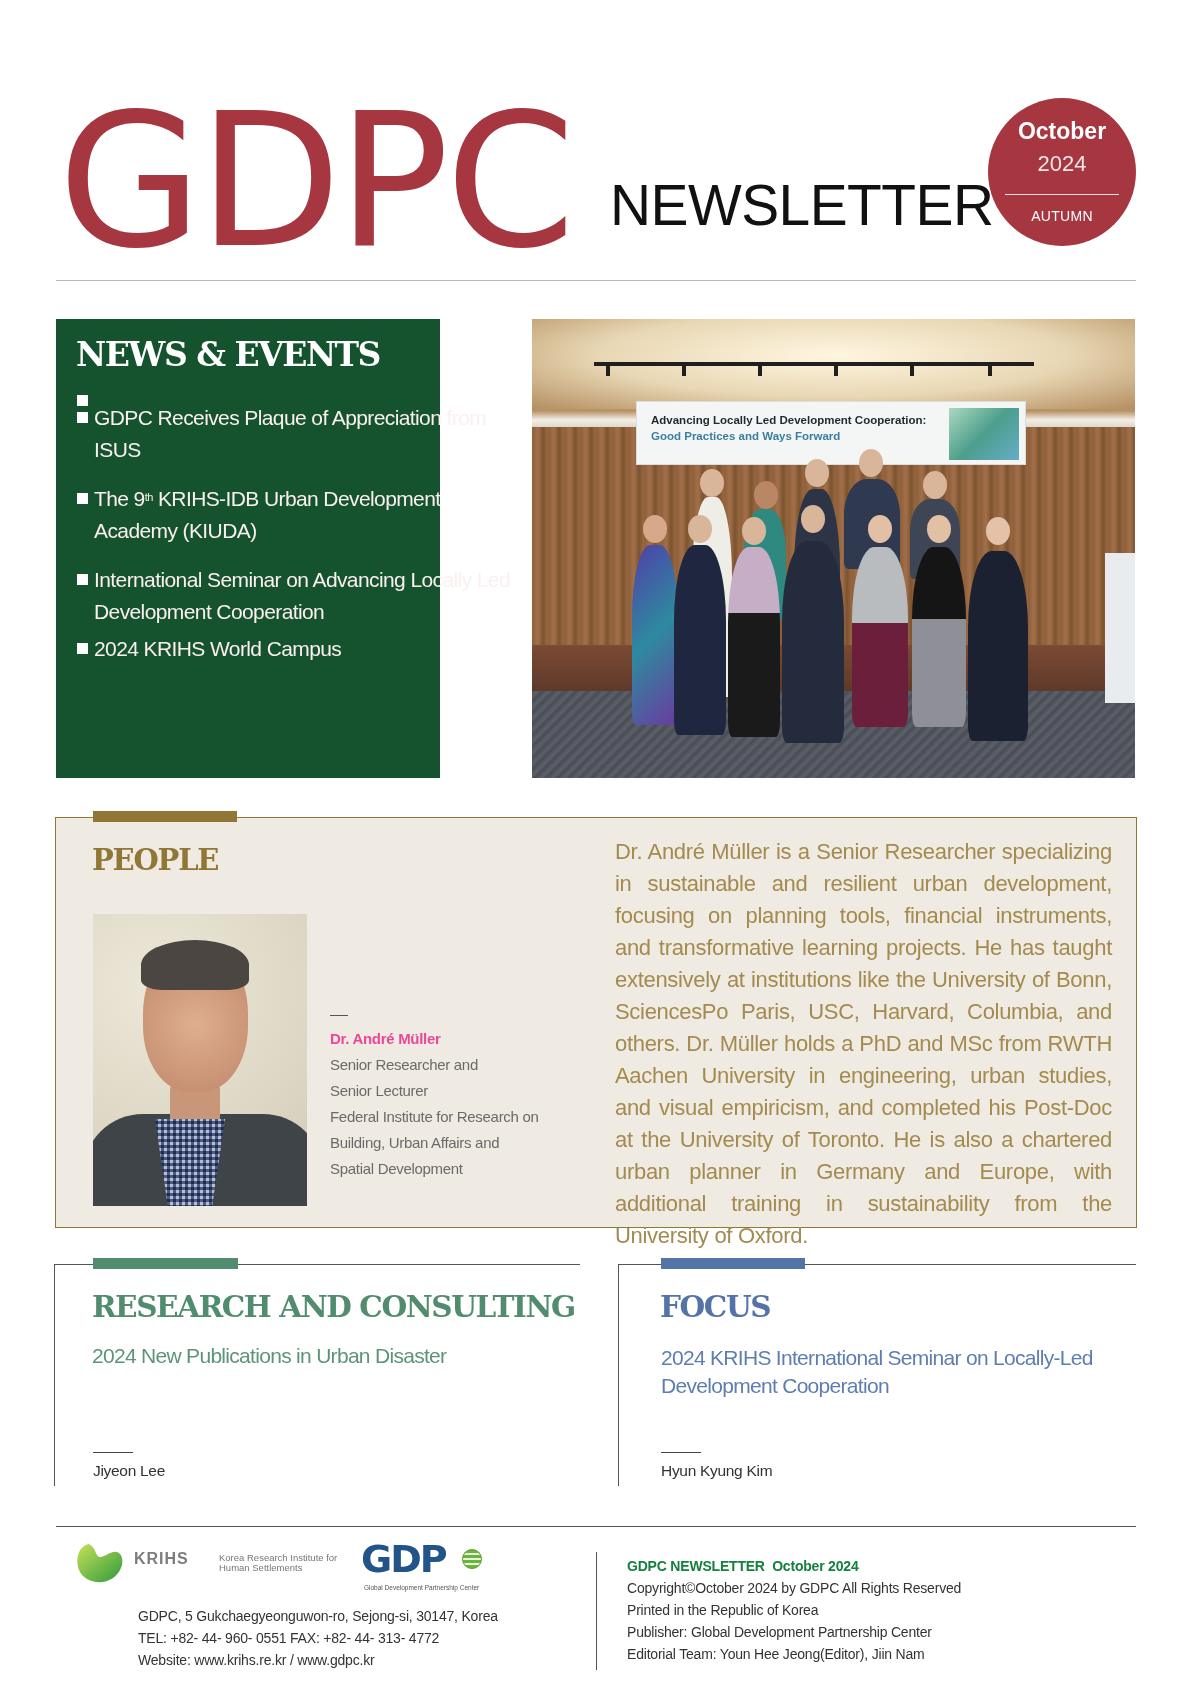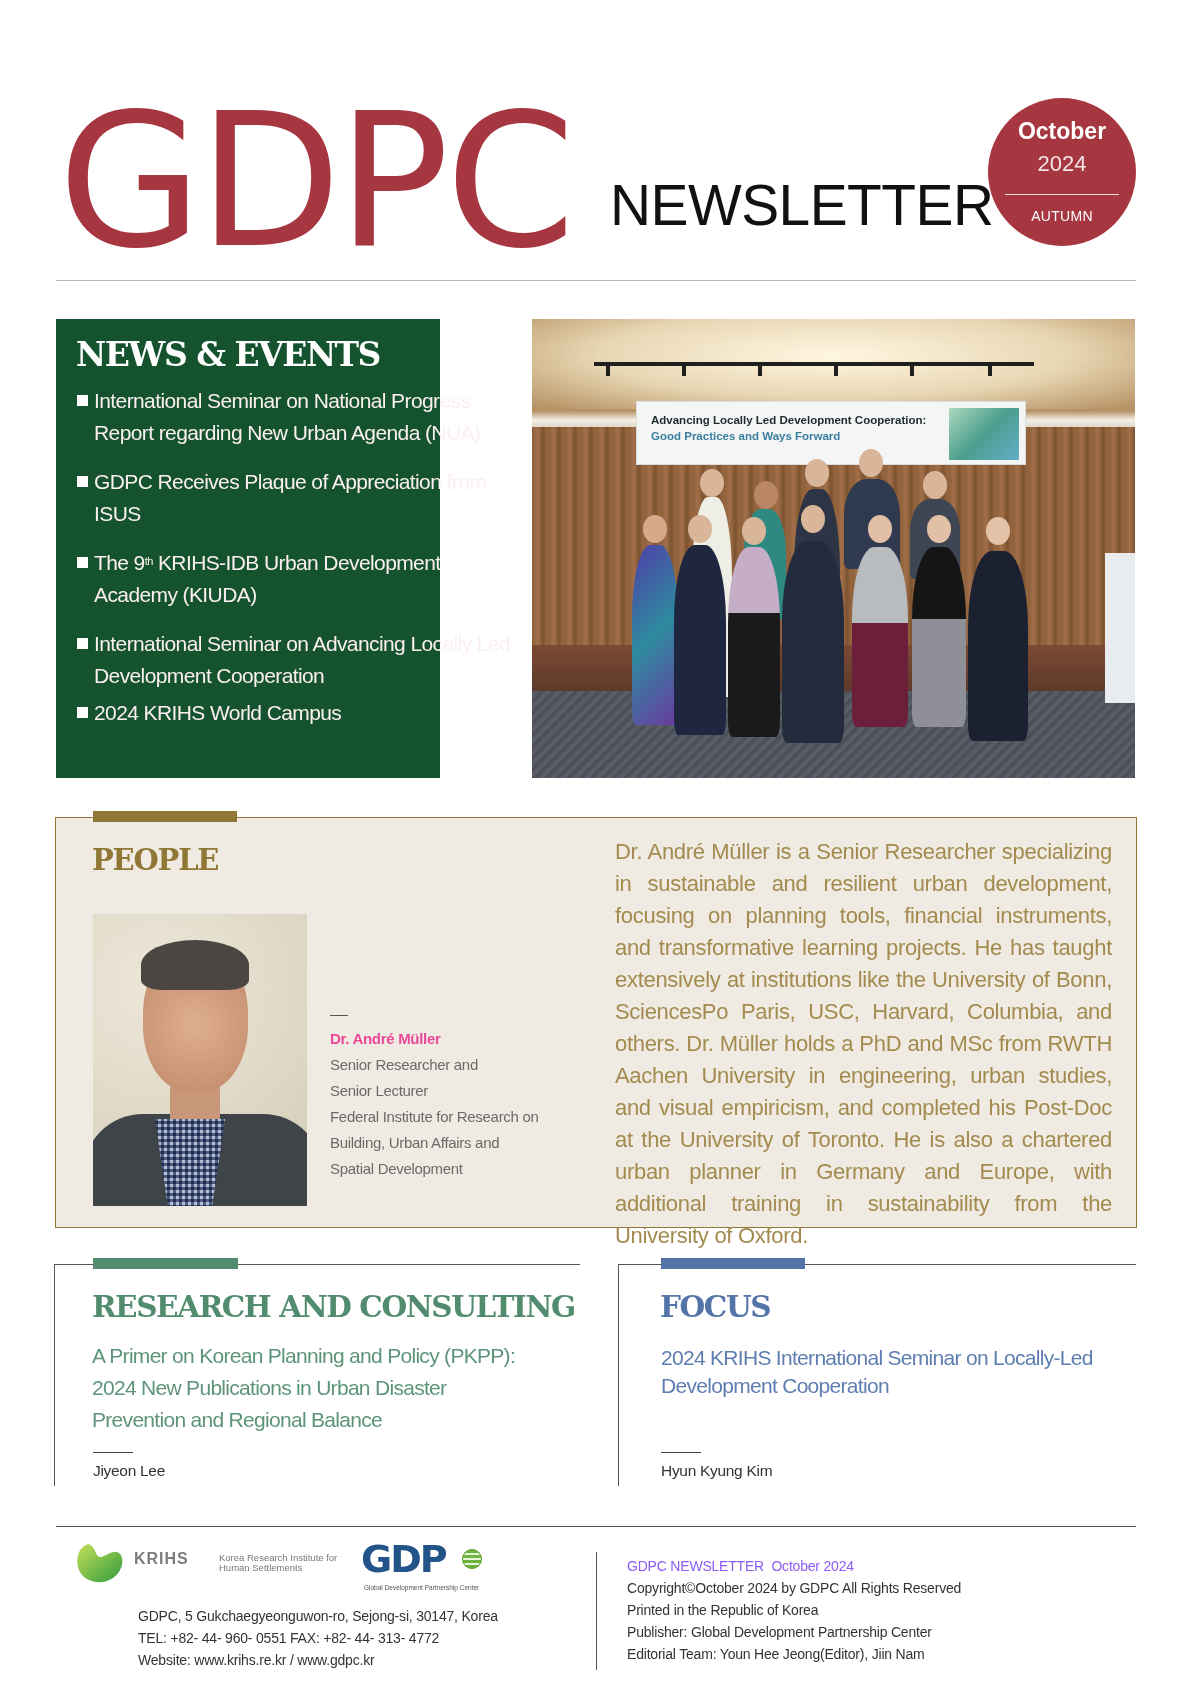--- a/index.html
+++ b/index.html
@@ -107,41 +107,40 @@
   .krihs-blob { position: absolute; left: 75px; top: 1542px; width: 50px; height: 42px; }
   .krihs-word { position: absolute; left: 134px; top: 1550px; font-size: 16px; font-weight: 700; color: #7d7d7d; letter-spacing: 1px; }
   .krihs-sub { position: absolute; left: 219px; top: 1553px; font-size: 9.5px; line-height: 10px; color: #777; }
   .gdpc-small { position: absolute; left: 361px; top: 1540px; font-family: "DejaVu Sans", sans-serif; font-weight: 700; font-size: 38px; color: #235489; letter-spacing: -2px; line-height: 1; }
   .gdpc-globe { position: absolute; left: 462px; top: 1549px; width: 20px; height: 20px; border-radius: 50%;
     background: repeating-linear-gradient(0deg, #6db33f 0 3px, #e8f3d8 3px 5px), #6db33f; border: 1px solid #5aa32d; }
   .gdpc-caption { position: absolute; left: 364px; top: 1584px; font-size: 6.5px; color: #555; white-space: nowrap; }
   .foot-addr { position: absolute; left: 138px; top: 1605px; font-size: 14px; line-height: 22px; color: #333; letter-spacing: -0.2px; }
   .foot-vrule { position: absolute; left: 596px; top: 1552px; width: 1px; height: 118px; background: #555; }
   .foot-right { position: absolute; left: 627px; top: 1555px; font-size: 14px; line-height: 22px; color: #333; letter-spacing: -0.2px; }
-  .foot-right .bold { font-weight: 400; color: #8b5cf6; }
+  .foot-right .bold { font-weight: 700; color: #15803d; }
 </style>
 </head>
 <body>
 
 <div class="logo-big">GDPC</div>
 <div class="newsletter-word">NEWSLETTER</div>
 <div class="date-badge">
   <div class="month">October</div>
   <div class="year">2024</div>
   <div class="rule"></div>
   <div class="season">AUTUMN</div>
 </div>
 <div class="head-rule"></div>
 
 <section class="news-box">
   <h2 class="news-title">NEWS &amp; EVENTS</h2>
   <ul class="news-list">
     <li class="news-item">
       <span class="bullet"></span>
-      <span>International Seminar on National Progress Report regarding New Urban Agenda (NUA)</span>
     </li>
     <li class="news-item">
       <span class="bullet"></span>
       <span>GDPC Receives Plaque of Appreciation from ISUS</span>
     </li>
     <li class="news-item">
       <span class="bullet"></span>
       <span>The 9</span><sup>th</sup><span> KRIHS-IDB Urban Development Academy (KIUDA)</span>
     </li>
     <li class="news-item single" style="margin-bottom:5px;">
@@ -220,23 +219,21 @@
   <div class="line">Federal Institute for Research on</div>
   <div class="line">Building, Urban Affairs and</div>
   <div class="line">Spatial Development</div>
 </div>
 <p class="people-bio">Dr. André Müller is a Senior Researcher specializing in sustainable and resilient urban development, focusing on planning tools, financial instruments, and transformative learning projects. He has taught extensively at institutions like the University of Bonn, SciencesPo Paris, USC, Harvard, Columbia, and others. Dr. Müller holds a PhD and MSc from RWTH Aachen University in engineering, urban studies, and visual empiricism, and completed his Post-Doc at the University of Toronto. He is also a chartered urban planner in Germany and Europe, with additional training in sustainability from the University of Oxford.</p>
 
 <div class="card-frame" style="left:54px;top:1264px;width:526px;height:222px;"></div>
 <div class="card-bar" style="left:93px;top:1258px;width:145px;background:#528c6e;"></div>
 <h2 class="card-title" style="left:92px;top:1289px;color:#528c6e;">RESEARCH AND CONSULTING</h2>
 <div class="card-body" style="left:92px;top:1340px;color:#5d9479;">
-  <div>A Primer on Korean Planning and Policy (PKPP):</div>
   <div>2024 New Publications in Urban Disaster</div>
-  <div>Prevention and Regional Balance</div>
 </div>
 <div class="card-dash" style="left:93px;top:1452px;"></div>
 <div class="card-author" style="left:93px;top:1462px;">Jiyeon Lee</div>
 
 <div class="card-frame" style="left:618px;top:1264px;width:518px;height:222px;"></div>
 <div class="card-bar" style="left:661px;top:1258px;width:144px;background:#5474a8;"></div>
 <h2 class="card-title" style="left:660px;top:1289px;color:#5474a8;">FOCUS</h2>
 <div class="card-body" style="left:661px;top:1344px;line-height:28px;color:#5e7db0;">
   <div>2024 KRIHS International Seminar on Locally-Led</div>
   <div>Development Cooperation</div>

